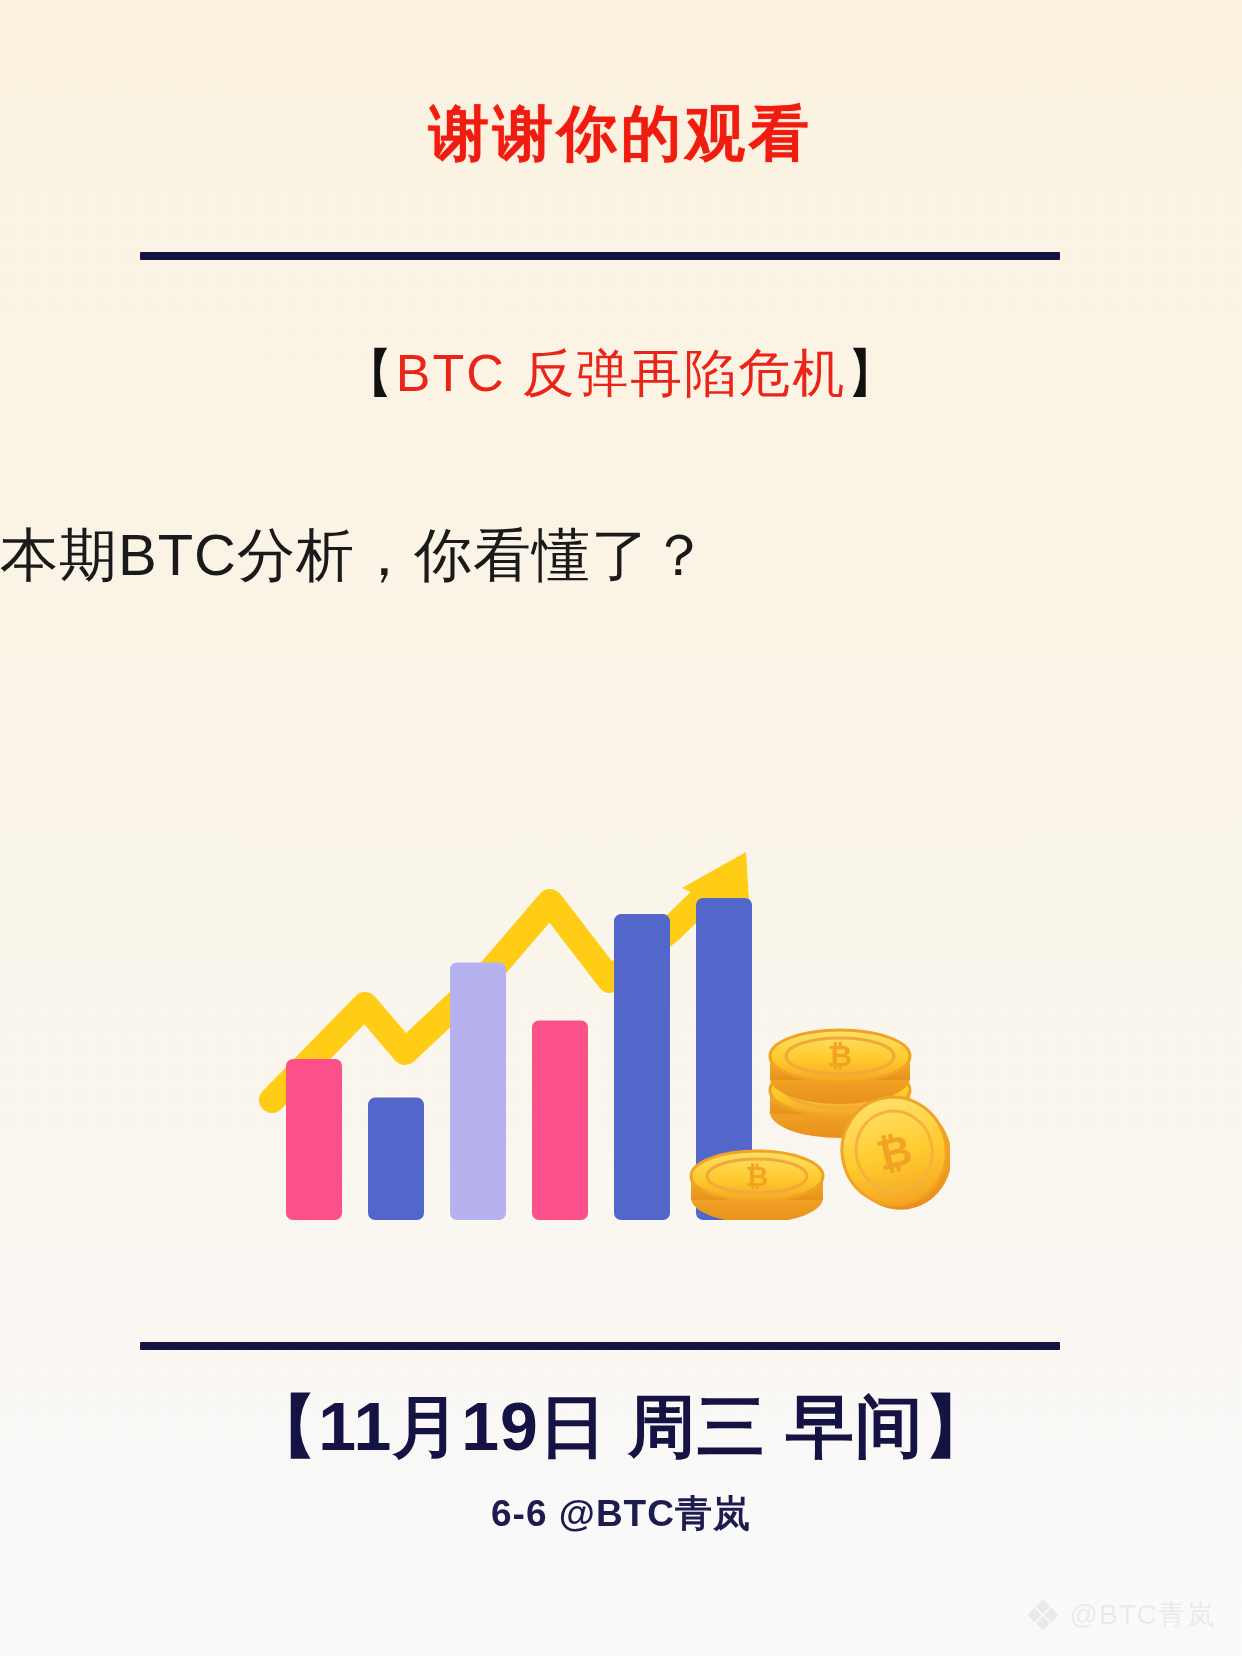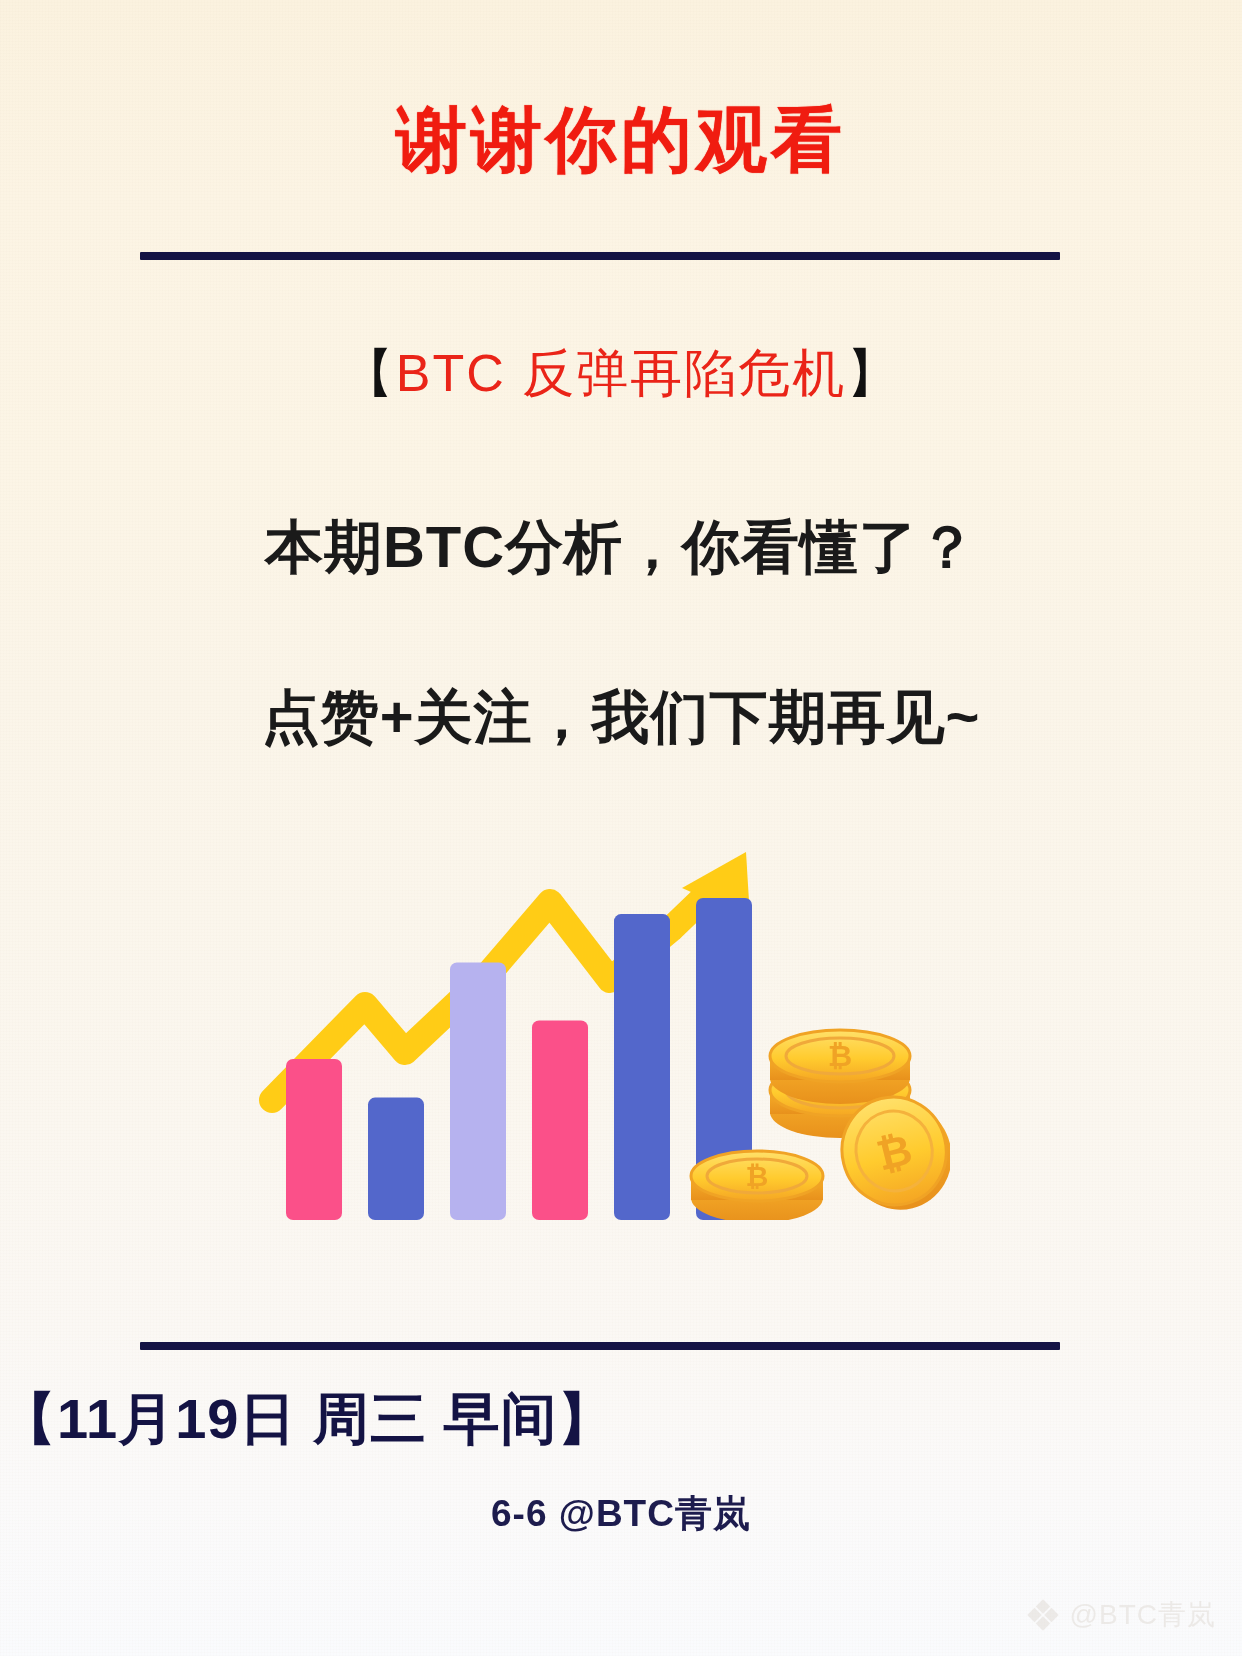--- a/index.html
+++ b/index.html
@@ -38,21 +38,21 @@
       repeating-linear-gradient(0deg, rgba(120,100,60,.012) 0 1px, transparent 1px 3px),
       repeating-linear-gradient(90deg, rgba(120,100,60,.012) 0 1px, transparent 1px 3px);
     pointer-events:none;
   }
 
   .headline {
     position: absolute;
     top: 104px;
     left: 0; right: 0;
     text-align: center;
-    font-size: 71px;
+    font-size: 60px;
     line-height: 1.0;
     font-weight: 900;
     color: #f01c10;
     letter-spacing: 4px;
     text-shadow: 0 0 1px #f01c10;
   }
 
   .rule {
     position: absolute;
     left: 140px;
@@ -75,46 +75,47 @@
     color: #1b1b1b;
     letter-spacing: 2px;
     white-space: nowrap;
   }
   .subhead .accent { color: #ea2418; }
   .subhead .brk { color: #111; font-weight: 500; }
 
   .line-a, .line-b {
     position: absolute;
     left: 0; right: 0;
-    text-align: center;
     font-size: 58px;
     line-height: 1.1;
-    font-weight: 700;
+    font-weight: 400;
     color: #1a1a1a;
     letter-spacing: 1px;
     white-space: nowrap;
+    margin-top: 8px;
   }
   .line-a { top: 515px; }
   .line-b { top: 685px; }
 
   
   .illus {
     position: absolute;
     left: 250px;
     top: 790px;
     width: 700px;
     height: 430px;
   }
   .illus svg { width: 100%; height: 100%; display:block; }
 
   .footer-date {
     position: absolute;
     top: 1382px;
     left: 0; right: 0;
-    font-size: 56px;
+    text-align: center;
+    font-size: 68px;
     font-weight: 700;
     color: #141344;
     letter-spacing: 1px;
     white-space: nowrap;
   }
 
   .footer-handle {
     position: absolute;
     top: 1489px;
     left: 0; right: 0;
@@ -148,21 +149,20 @@
 
   <div class="headline">谢谢你的观看</div>
 
   <div class="rule rule-top"></div>
 
   <div class="subhead">
     <span class="brk">【</span><span class="accent">BTC 反弹再陷危机</span><span class="brk">】</span>
   </div>
 
   <div class="line-a">本期BTC分析，你看懂了？</div>
-  <div class="line-b">点赞+关注，我们下期再见~</div>
 
   <div class="illus">
     <svg viewBox="0 0 700 430" xmlns="http://www.w3.org/2000/svg">
       <defs>
         <linearGradient id="coinFace" x1="0" y1="0" x2="0" y2="1">
           <stop offset="0%" stop-color="#ffe06a"></stop>
           <stop offset="55%" stop-color="#ffcb2e"></stop>
           <stop offset="100%" stop-color="#f5a623"></stop>
         </linearGradient>
         <linearGradient id="coinEdge" x1="0" y1="0" x2="0" y2="1">

